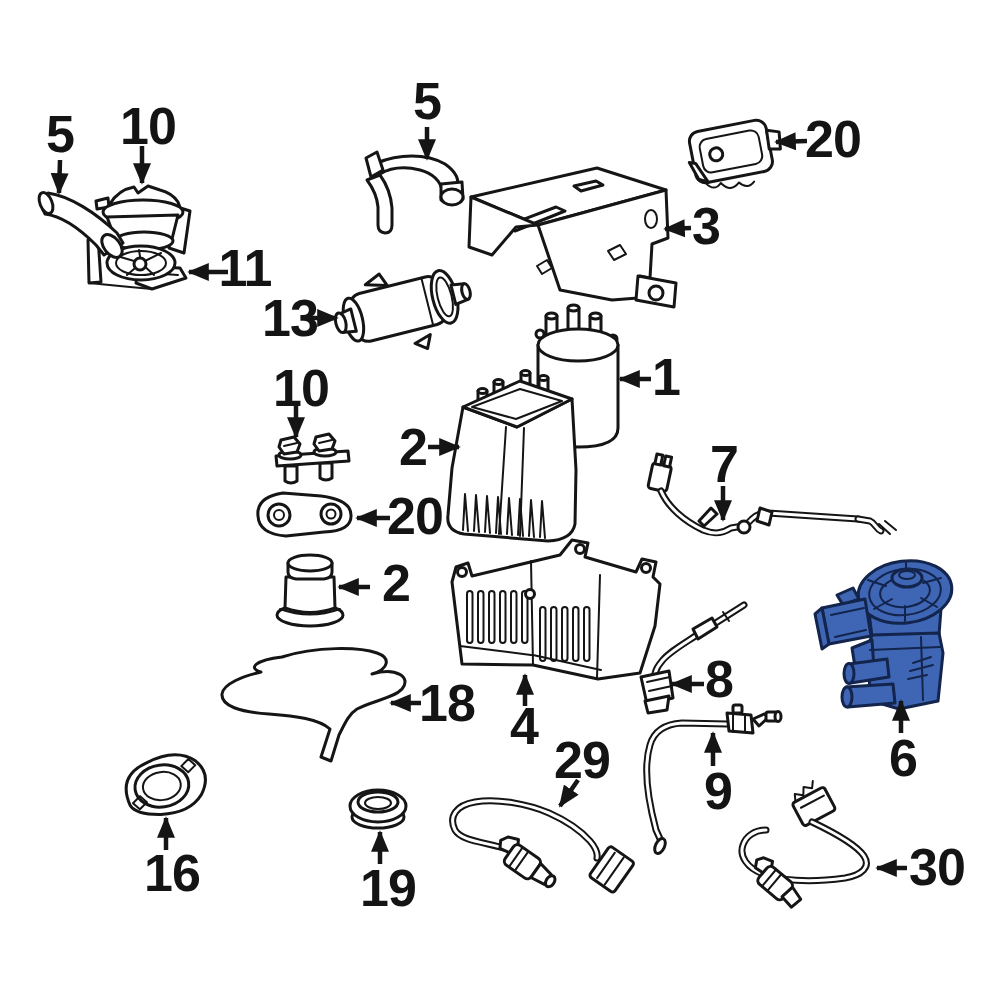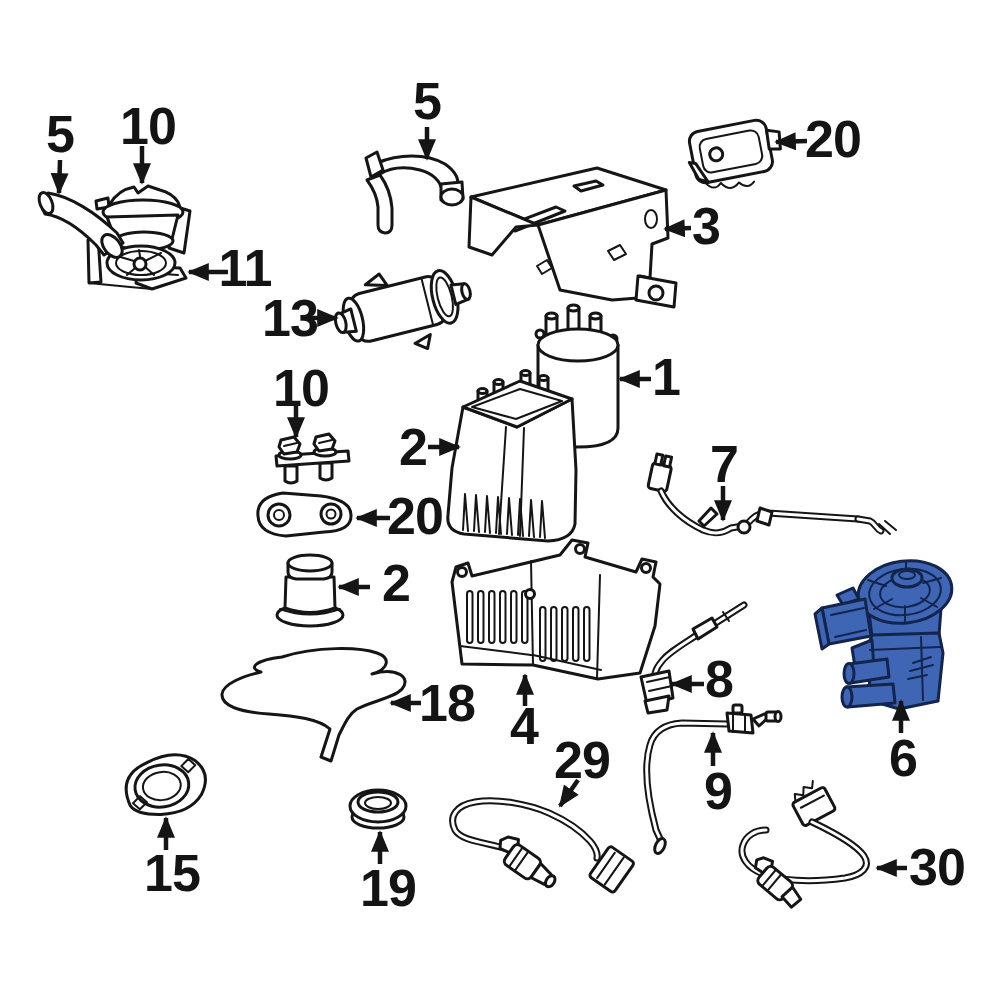--- a/index.html
+++ b/index.html
@@ -324,21 +324,21 @@
 <div class="label" style="left:903px;top:758px">6</div>
 <div class="label" style="left:724px;top:464px">7</div>
 <div class="label" style="left:719px;top:679px">8</div>
 <div class="label" style="left:718px;top:791px">9</div>
 <div class="label" style="left:148px;top:126px">10</div>
 <div class="label" style="left:245px;top:268px">11</div>
 <div class="label" style="left:60px;top:134px">5</div>
 <div class="label" style="left:290px;top:318px">13</div>
 <div class="label" style="left:415px;top:516px">20</div>
 <div class="label" style="left:301px;top:388px">10</div>
-<div class="label" style="left:172px;top:873px">15</div>
+<div class="label" style="left:172px;top:873px">16</div>
 <div class="label" style="left:396px;top:583px">2</div>
 <div class="label" style="left:447px;top:703px">18</div>
 <div class="label" style="left:388px;top:888px">19</div>
 <div class="label" style="left:833px;top:139px">20</div>
 <div class="label" style="left:582px;top:760px">29</div>
 <div class="label" style="left:937px;top:867px">30</div>
 
 </div>
 
 </body></html>

